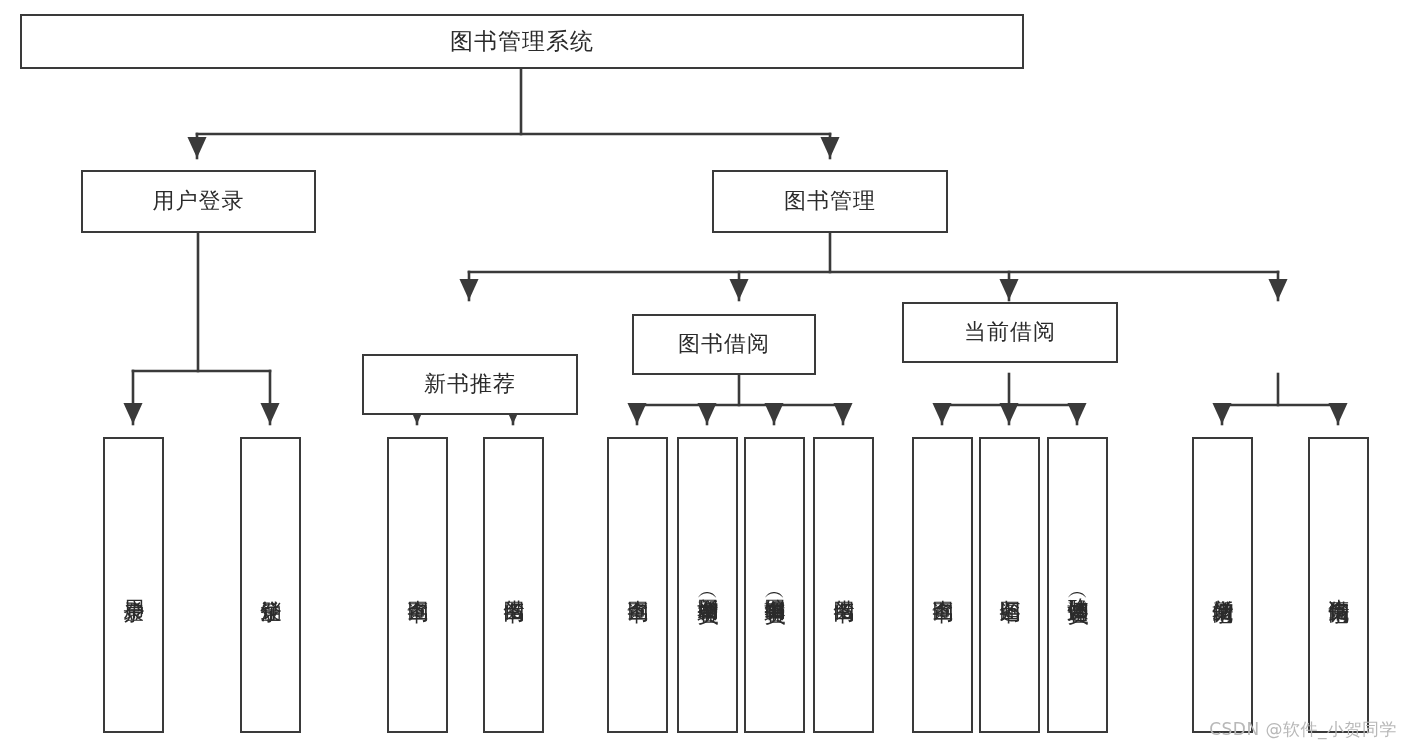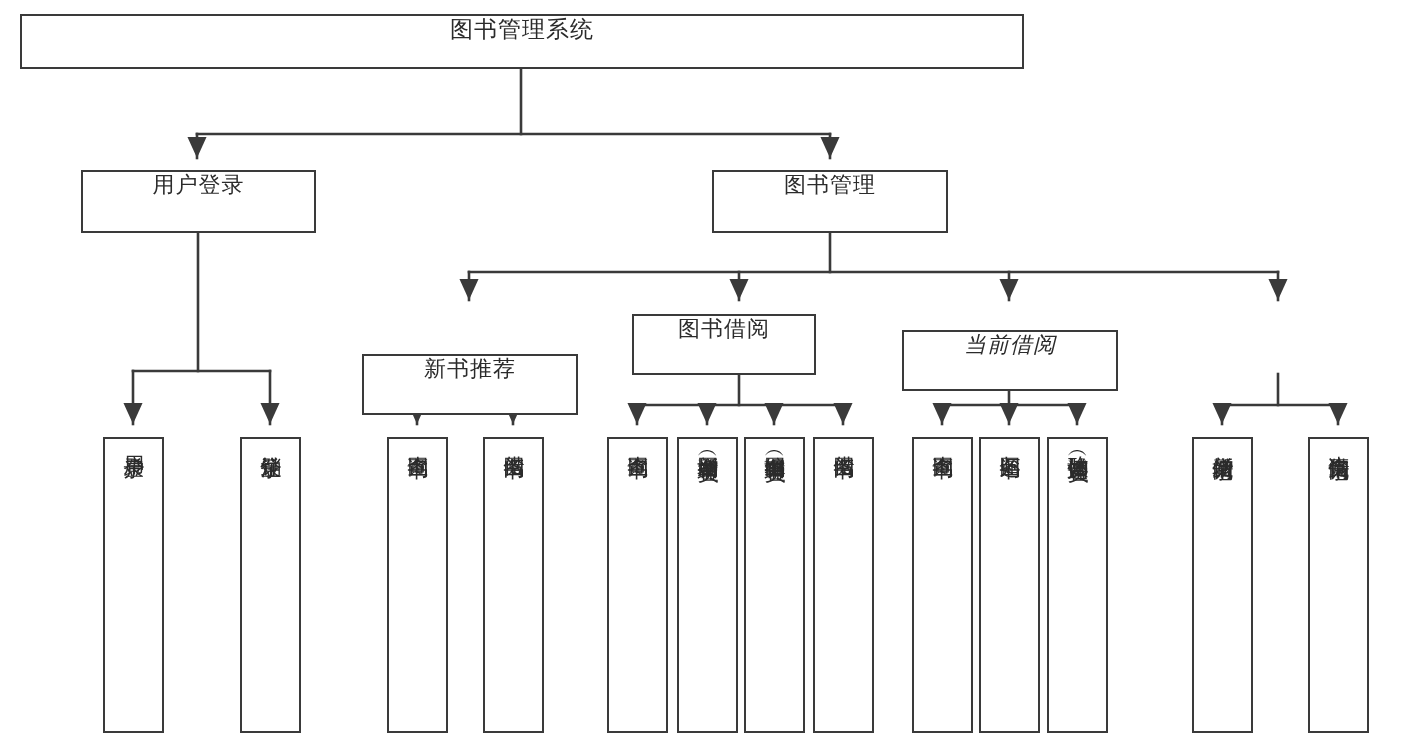--- a/index.html
+++ b/index.html
@@ -25,21 +25,21 @@
     width: 1405px;
     height: 747px;
     pointer-events: none;
   }
   .node {
     position: absolute;
     box-sizing: border-box;
     background: #ffffff;
     border: 2.5px solid #3a3a3a;
     display: flex;
-    align-items: flex-start;
+    align-items: center;
     justify-content: center;
     color: #2b2b2b;
   }
   .node.horiz {
     font-size: 22px;
     letter-spacing: 1px;
     line-height: 1.2;
   }
   .node.vert {
     font-size: 21px;
@@ -139,21 +139,21 @@
   </div>
 
   <div class="node horiz" style="left:362px; top:314px; width:216px; height:61px;margin-top:40px;">
     <span>新书推荐</span>
   </div>
 
   <div class="node horiz" style="left:632px; top:314px; width:184px; height:61px;">
     <span>图书借阅</span>
   </div>
 
-  <div class="node horiz" style="left:902px; top:330px; width:216px; height:61px;font-style:italic;">
+  <div class="node horiz" style="left:902px; top:302px; width:216px; height:61px;">
     <span>当前借阅</span>
   </div>
 
 
   <div class="node vert" style="left:103px; top:437px; width:61px; height:296px;">
     <span class="vtext">用户登录</span>
   </div>
 
   <div class="node vert" style="left:240px; top:437px; width:61px; height:296px;">
     <span class="vtext">注销登录</span>
@@ -196,14 +196,15 @@
   </div>
 
   <div class="node vert" style="left:1192px; top:437px; width:61px; height:296px;">
     <span class="vtext">新增借阅记录</span>
   </div>
 
   <div class="node vert" style="left:1308px; top:437px; width:61px; height:296px;">
     <span class="vtext">查询借阅记录</span>
   </div>
 
+  <div class="watermark">CSDN @软件_小贺同学</div>
 
 </div>
 
 </body></html>

